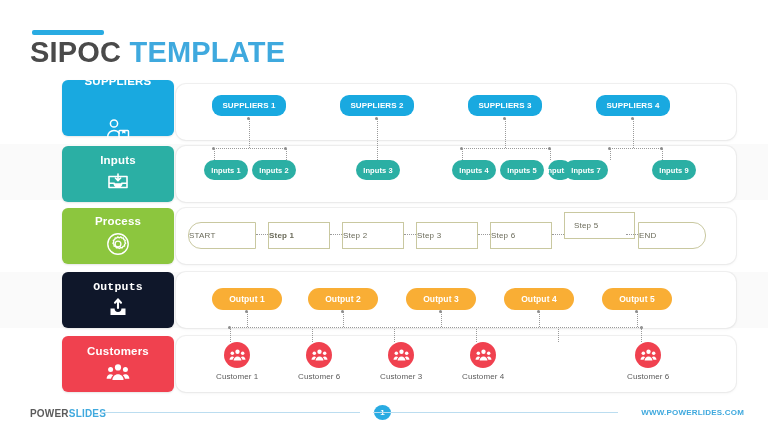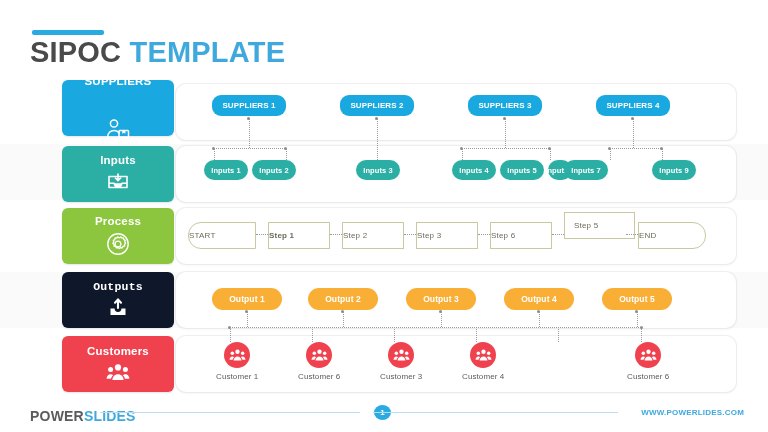--- a/index.html
+++ b/index.html
@@ -44,21 +44,21 @@
                display:flex;align-items:center;justify-content:center;}
   .cust-label{margin-top:4px;font-size:8px;color:#5B5B5B;white-space:nowrap;letter-spacing:.1px;}
 
   
   .vline{position:absolute;width:0;border-left:1px dotted #9A9A9A;}
   .hline{position:absolute;height:0;border-top:1px dotted #9A9A9A;}
   .dot{position:absolute;width:3px;height:3px;border-radius:50%;background:#8C8C8C;}
 
   
   .footer{position:absolute;left:0;top:404px;width:768px;height:20px;}
-  .fl{position:absolute;left:30px;top:4px;font-size:14px;font-weight:bold;letter-spacing:.2px;}
+  .fl{position:absolute;left:30px;top:4px;font-size:10px;font-weight:bold;letter-spacing:.2px;}
   .fl .p1{color:#5B5B5B;}
   .fl .p2{color:#3FA9DE;}
   .fr{position:absolute;right:24px;top:4px;font-size:8px;font-weight:bold;color:#3FA9DE;letter-spacing:.2px;}
   .fline{position:absolute;top:8px;height:0;border-top:1px solid #BBDDF0;}
   .fline-l{left:100px;width:260px;}
   .fline-r{right:150px;width:245px;}
   .fbadge{position:absolute;left:374px;top:1px;width:17px;height:15px;border-radius:50%;
           background:#29ABE2;color:#fff;font-size:8px;font-weight:bold;
           display:flex;align-items:center;justify-content:center;}
 </style>

